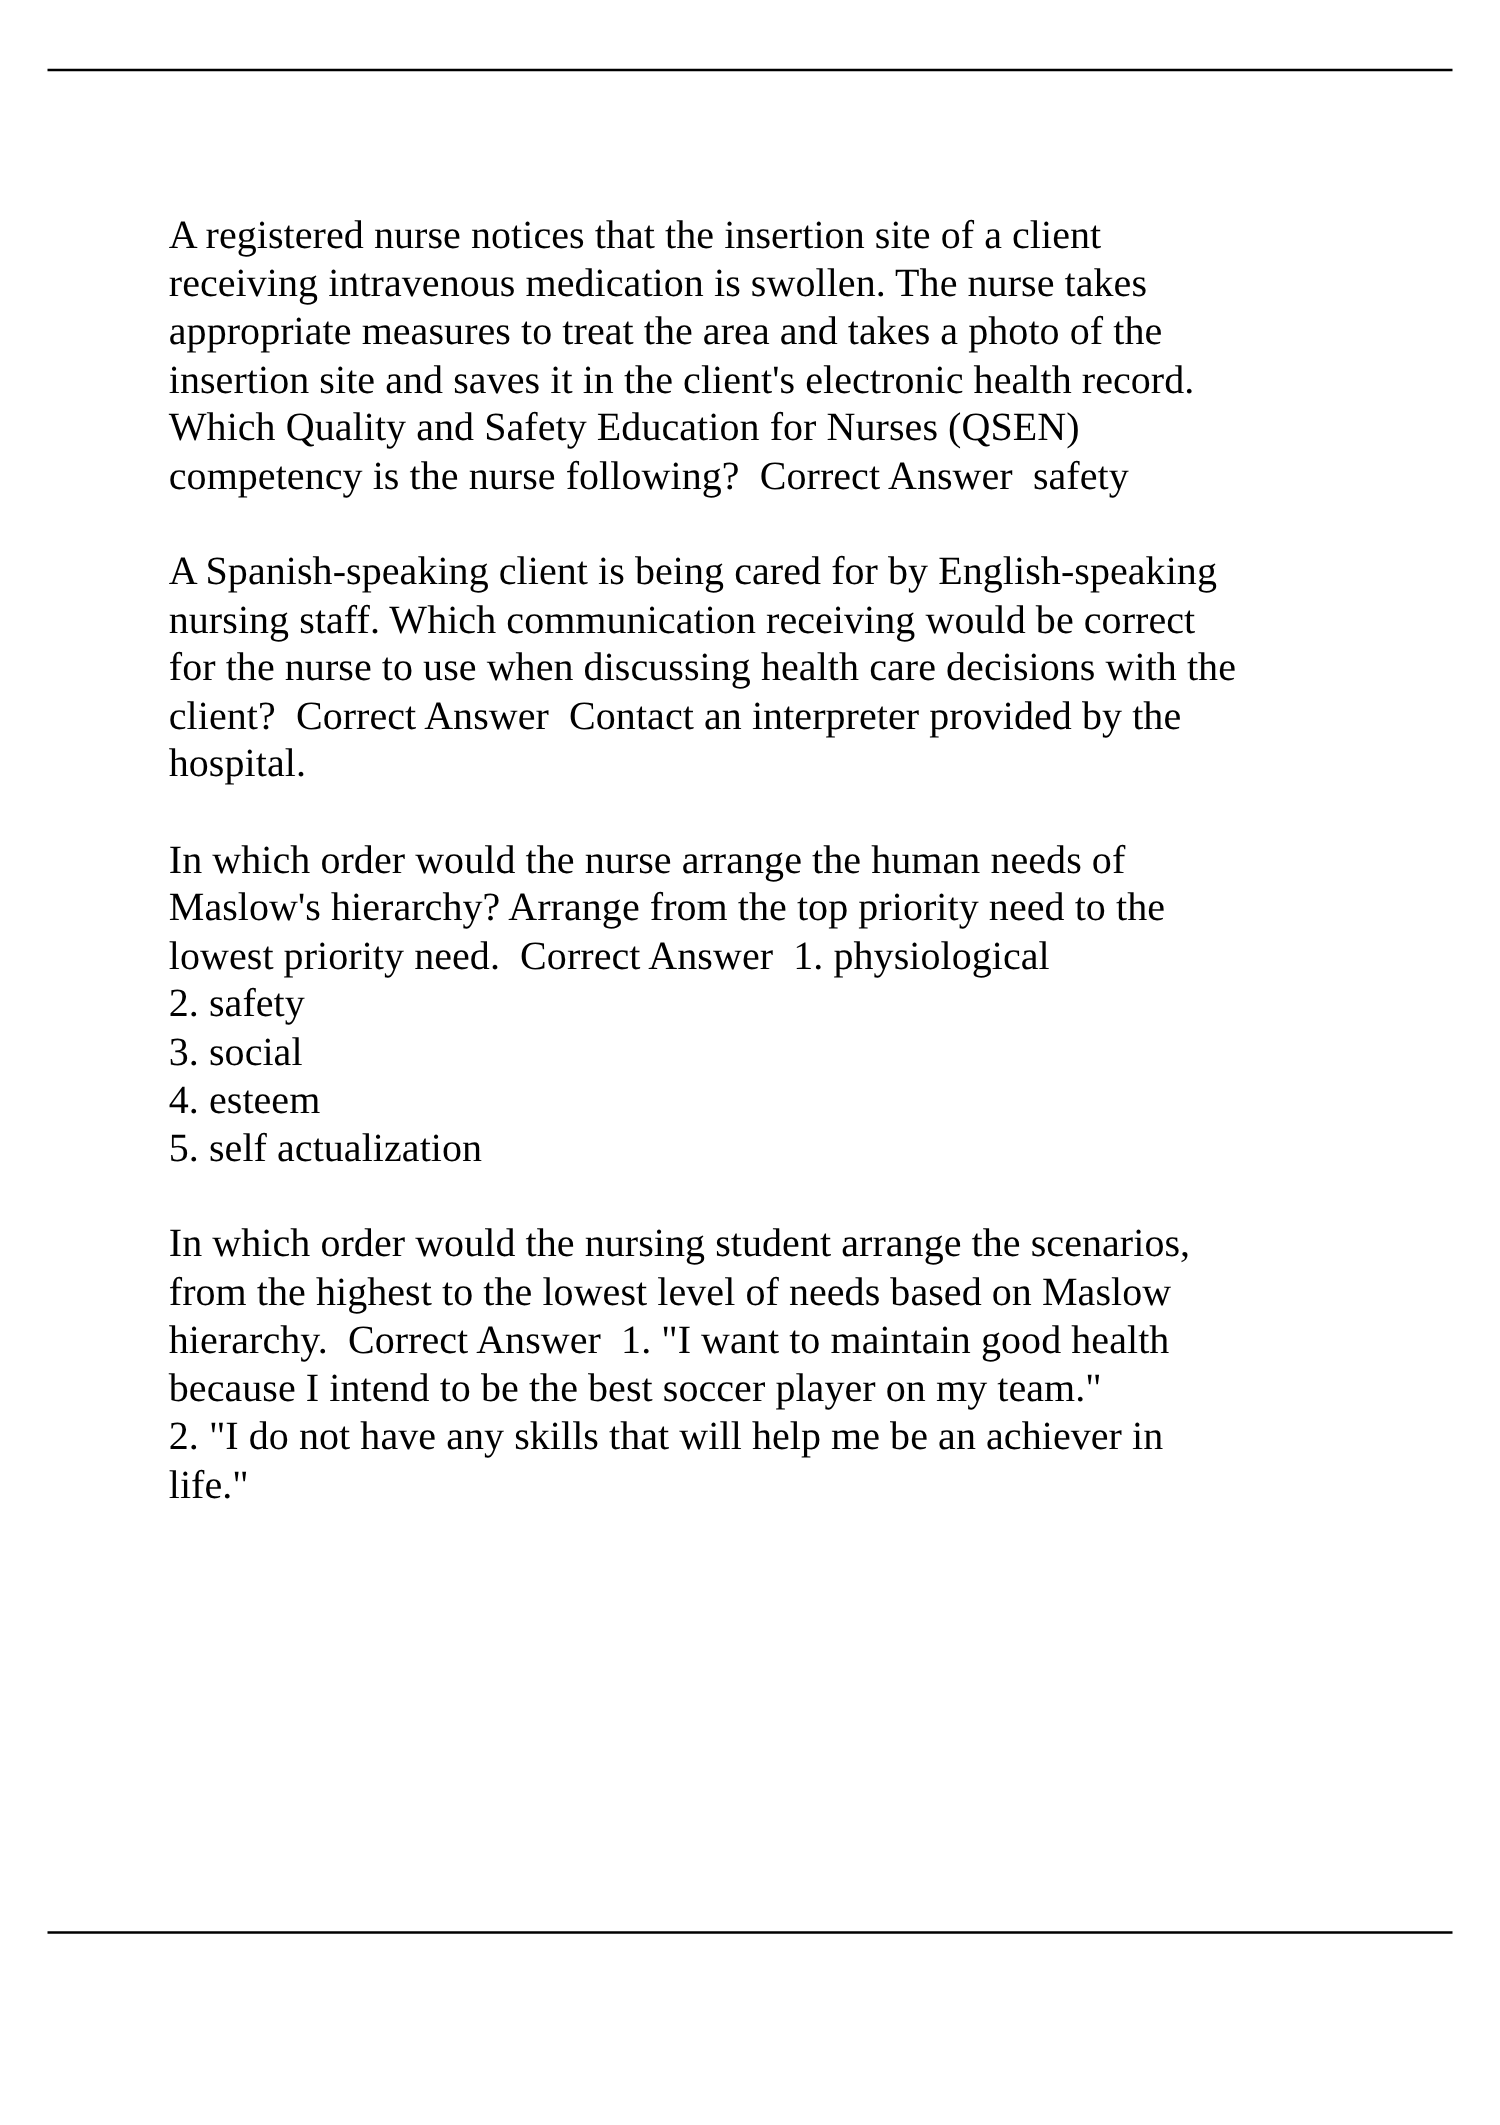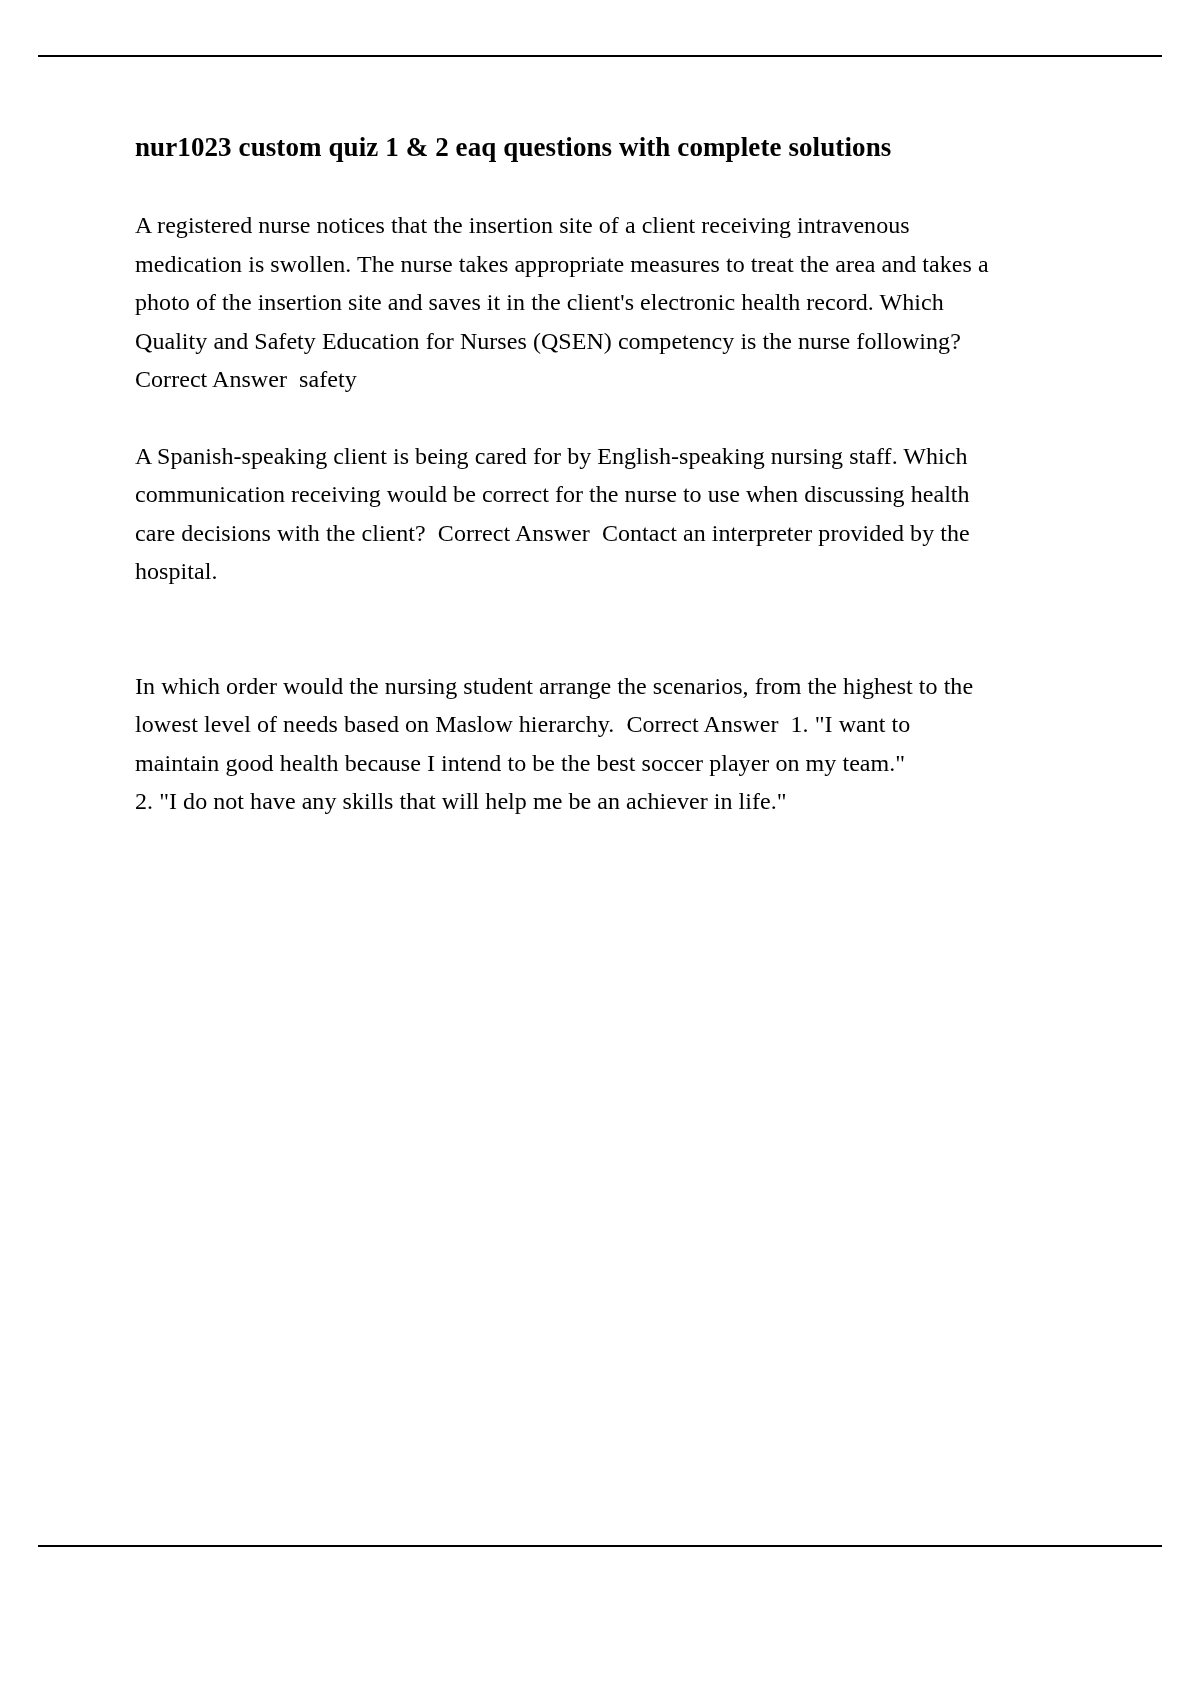--- a/index.html
+++ b/index.html
@@ -40,51 +40,55 @@
   .doc-title {
     font-size: 27px;
     font-weight: bold;
     line-height: 38px;
     margin: 0 0 0 0;
     letter-spacing: 0.1px;
     white-space: pre-wrap;
   }
 
   .para {
-    font-size: 24px;
+    font-size: 32px;
     line-height: 38.5px;
     margin: 0;
     white-space: pre-wrap;
     letter-spacing: 0.05px;
   }
 
   .gap-after-title { height: 40px; }
   .para-gap { height: 38px; }
 </style>
 </head>
 <body>
 
 <div class="page">
 
   <div class="rule rule-top"></div>
 
   <div class="content">
 
-    <h1 class="doc-title">nur1023 custom quiz 1 &amp; 2 eaq questions with complete solutions</h1>
 
     <div class="gap-after-title"></div>
 
     <p class="para">A registered nurse notices that the insertion site of a client receiving intravenous medication is swollen. The nurse takes appropriate measures to treat the area and takes a photo of the insertion site and saves it in the client's electronic health record. Which Quality and Safety Education for Nurses (QSEN) competency is the nurse following?  Correct Answer  safety</p>
 
     <div class="para-gap"></div>
 
     <p class="para">A Spanish-speaking client is being cared for by English-speaking nursing staff. Which communication receiving would be correct for the nurse to use when discussing health care decisions with the client?  Correct Answer  Contact an interpreter provided by the hospital.</p>
 
     <div class="para-gap"></div>
 
+    <p class="para">In which order would the nurse arrange the human needs of Maslow's hierarchy? Arrange from the top priority need to the lowest priority need.  Correct Answer  1. physiological
+2. safety
+3. social
+4. esteem
+5. self actualization</p>
 
     <div class="para-gap"></div>
 
     <p class="para">In which order would the nursing student arrange the scenarios, from the highest to the lowest level of needs based on Maslow hierarchy.  Correct Answer  1. "I want to maintain good health because I intend to be the best soccer player on my team."
 2. "I do not have any skills that will help me be an achiever in life."</p>
 
   </div>
 
   <div class="rule rule-bottom"></div>
 

